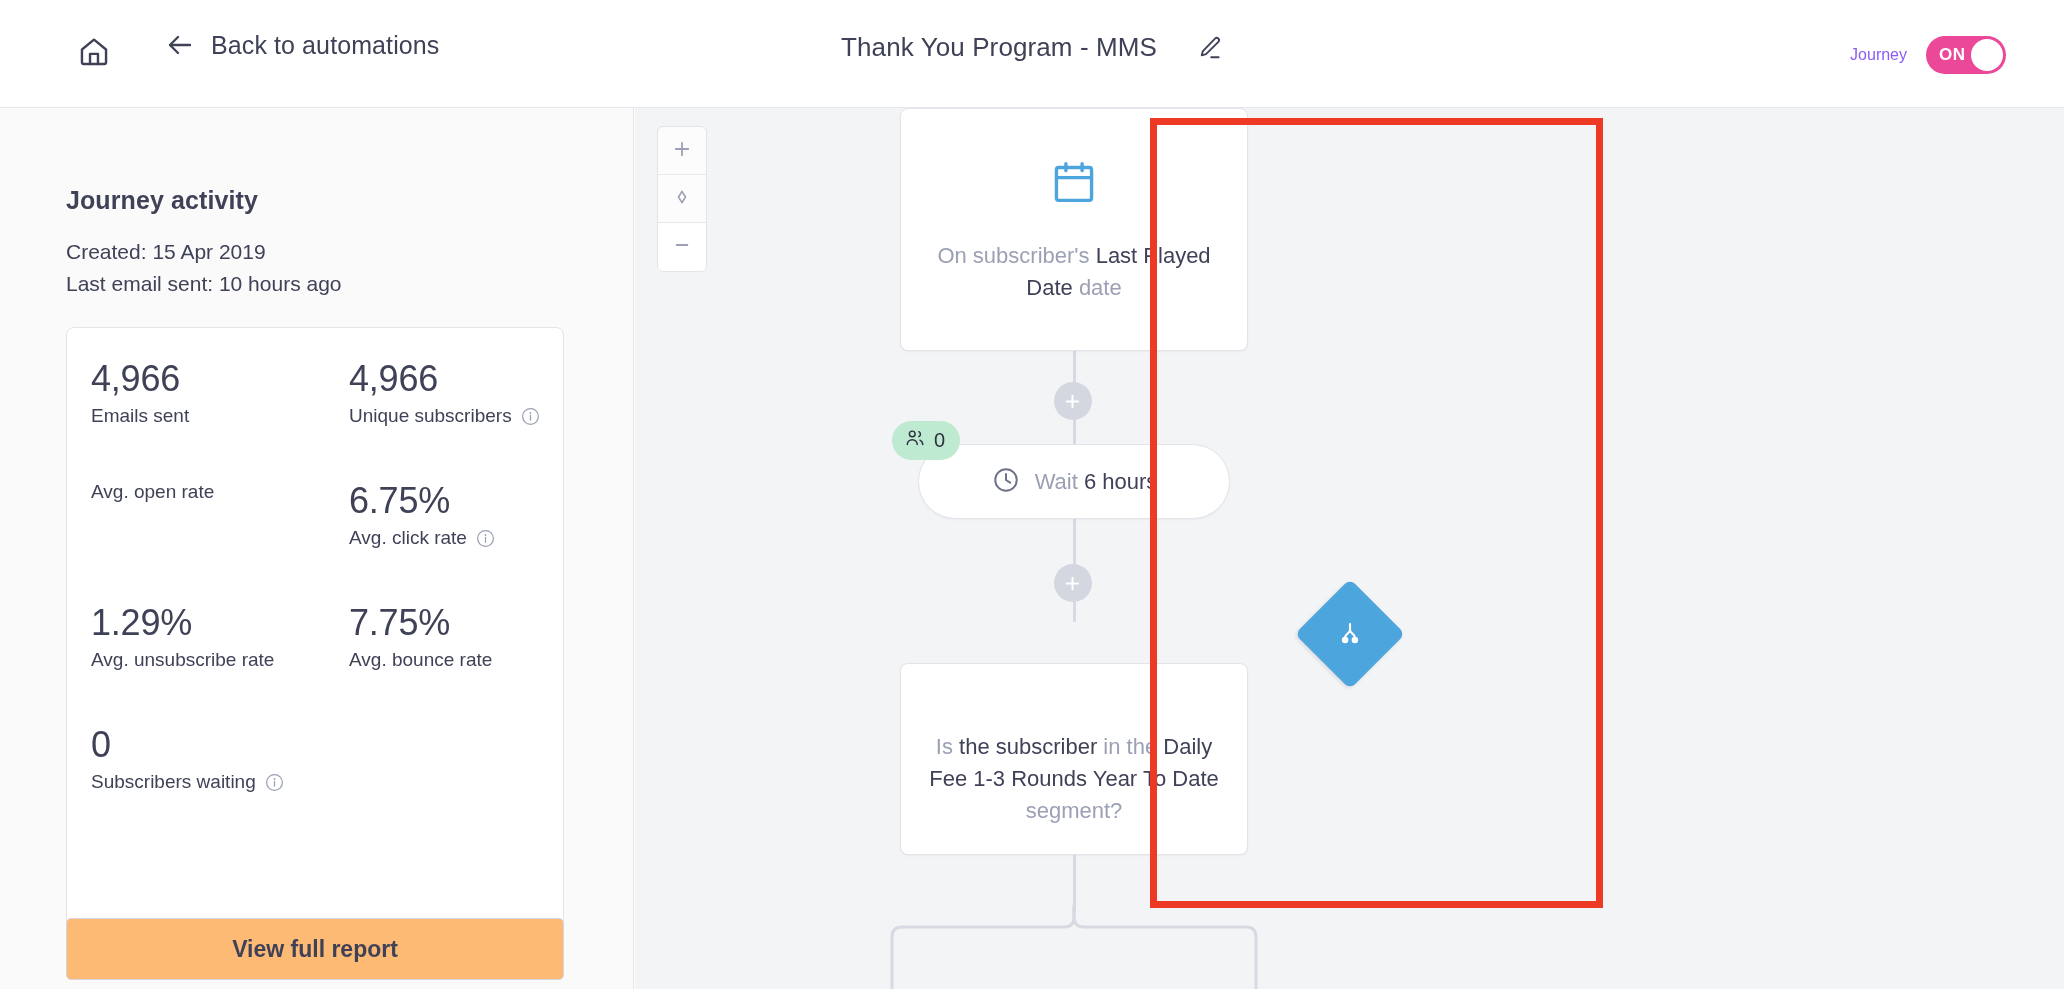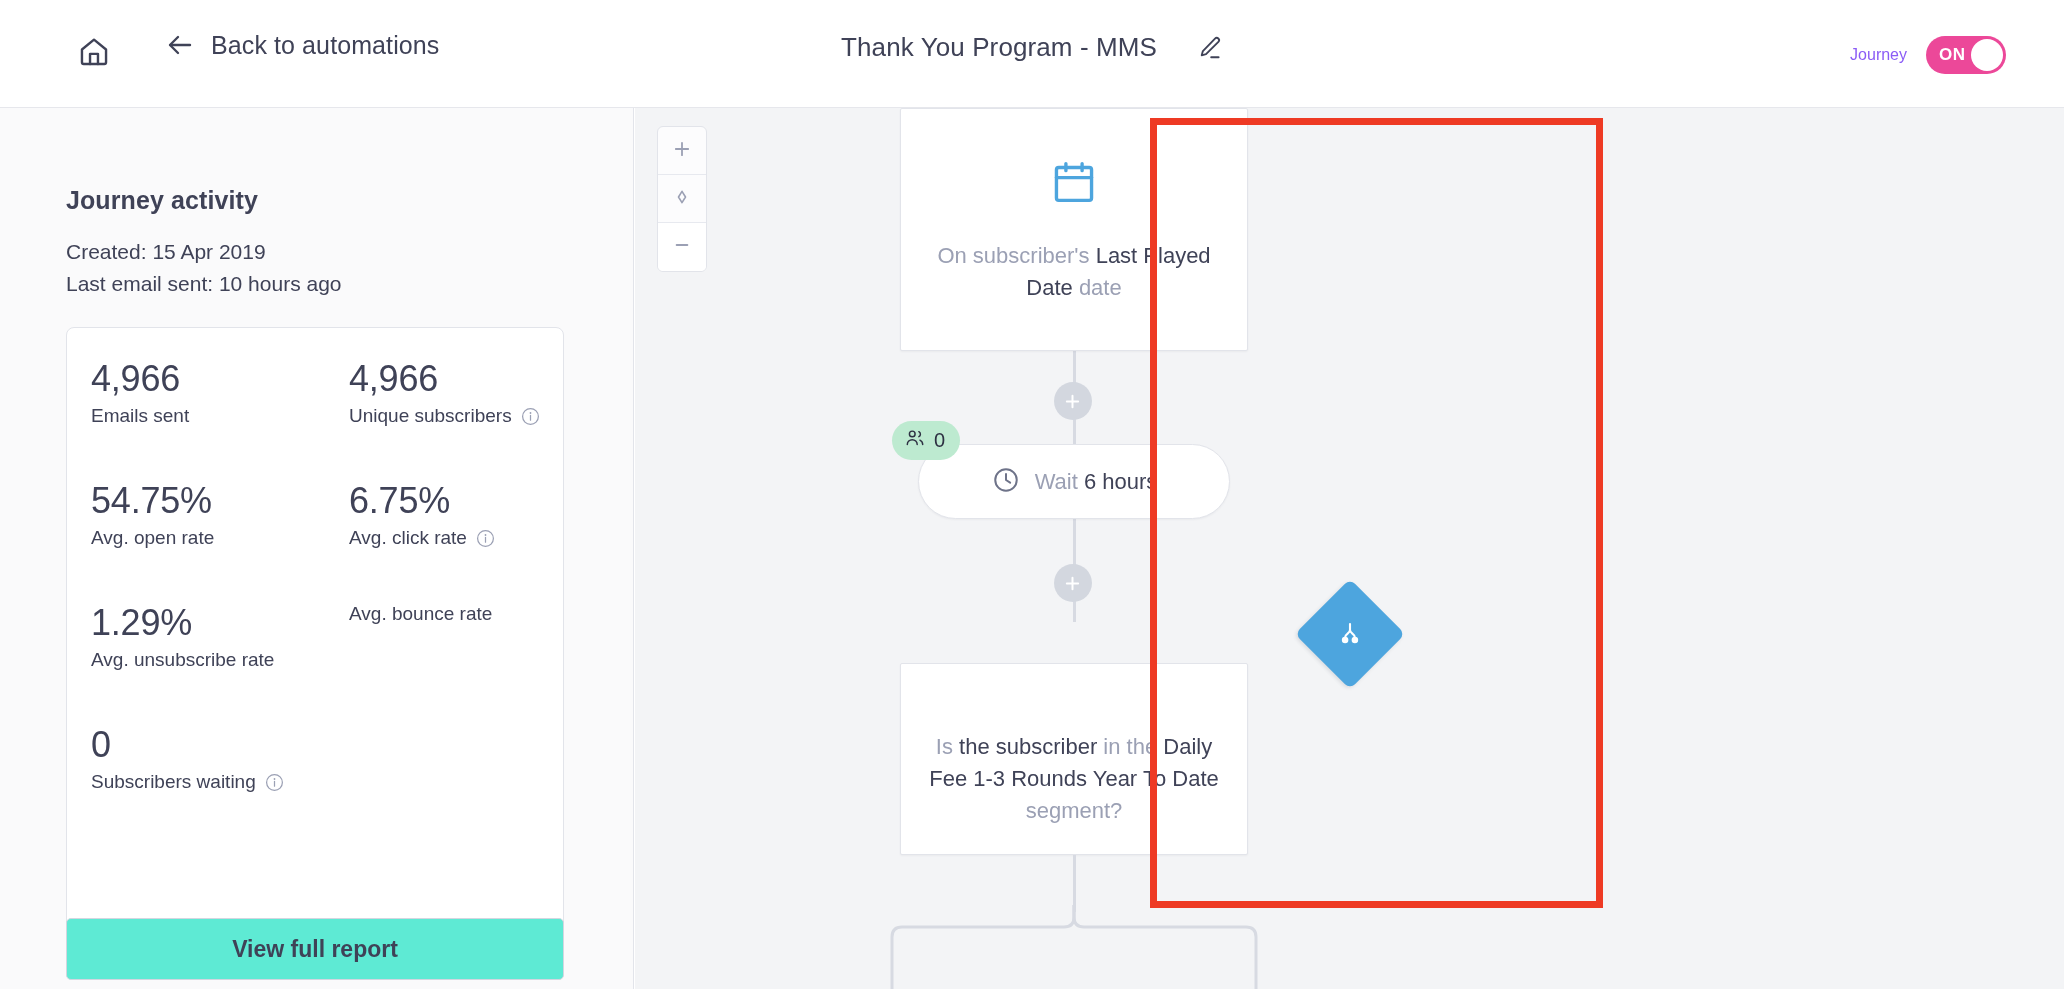--- a/index.html
+++ b/index.html
@@ -109,21 +109,21 @@
     font-size: 19px; color: #3f4257; line-height: 28px;
     display: flex; align-items: center; gap: 9px;
   }
   .info-icon {
     display: inline-flex; width: 19px; height: 19px; flex: 0 0 19px;
     cursor: pointer;
   }
   .report-btn {
     position: absolute; left: 66px; top: 810px;
     width: 498px; height: 62px;
-    background: #5eead4;
+    background: #fdba74;
     border: 1px solid #d3d6e0;
     border-radius: 5px;
     display: flex; align-items: center; justify-content: center;
     font-size: 23px; font-weight: bold; color: #3f4257;
     cursor: pointer;
   }
 
   
   .canvas {
     position: absolute; left: 635px; top: 108px;
@@ -150,21 +150,21 @@
   
   .flow { position: absolute; left: 0; top: 0; width: 1429px; height: 881px; }
   .conn {
     position: absolute;
     width: 3px; background: #d7dae2;
   }
   .node-card {
     position: absolute;
     background: #ffffff;
     border: 1px solid #e2e4ea;
-    border-radius: 2px;
+    border-radius: 8px;
     box-shadow: 0 1px 2px rgba(60,64,88,.05);
     display: flex; flex-direction: column;
     align-items: center; justify-content: center;
     cursor: pointer;
   }
   .trigger-node { left: 265px; top: 0px; width: 348px; height: 243px; }
   .cal-icon { margin-bottom: 26px; }
   .node-text {
     font-size: 22px; line-height: 32px; color: #3f4257;
     text-align: center; padding: 0 22px;
@@ -301,21 +301,20 @@
               <svg width="19" height="19" viewBox="0 0 20 20" fill="none" stroke="#9ba0b4" stroke-width="1.3">
                 <circle cx="10" cy="10" r="8.3"></circle>
                   <path d="M10 8.9v5" stroke-linecap="round"></path>
                   <circle cx="10" cy="6.3" r=".95" fill="#9ba0b4" stroke="none"></circle>
               </svg>
             </span>
           </div>
         </div>
 
         <div>
-          <div class="stat-value">54.75%</div>
           <div class="stat-label">
               <span>Avg. open rate</span>
             </div>
         </div>
 
         <div>
           <div class="stat-value">6.75%</div>
           <div class="stat-label">
             <span>Avg. click rate</span>
             <span class="info-icon">
@@ -329,20 +328,21 @@
         </div>
 
         <div>
           <div class="stat-value">1.29%</div>
           <div class="stat-label">
               <span>Avg. unsubscribe rate</span>
             </div>
         </div>
 
         <div>
+          <div class="stat-value">7.75%</div>
           <div class="stat-label">
               <span>Avg. bounce rate</span>
             </div>
         </div>
 
         <div>
           <div class="stat-value">0</div>
           <div class="stat-label">
             <span>Subscribers waiting</span>
             <span class="info-icon">

